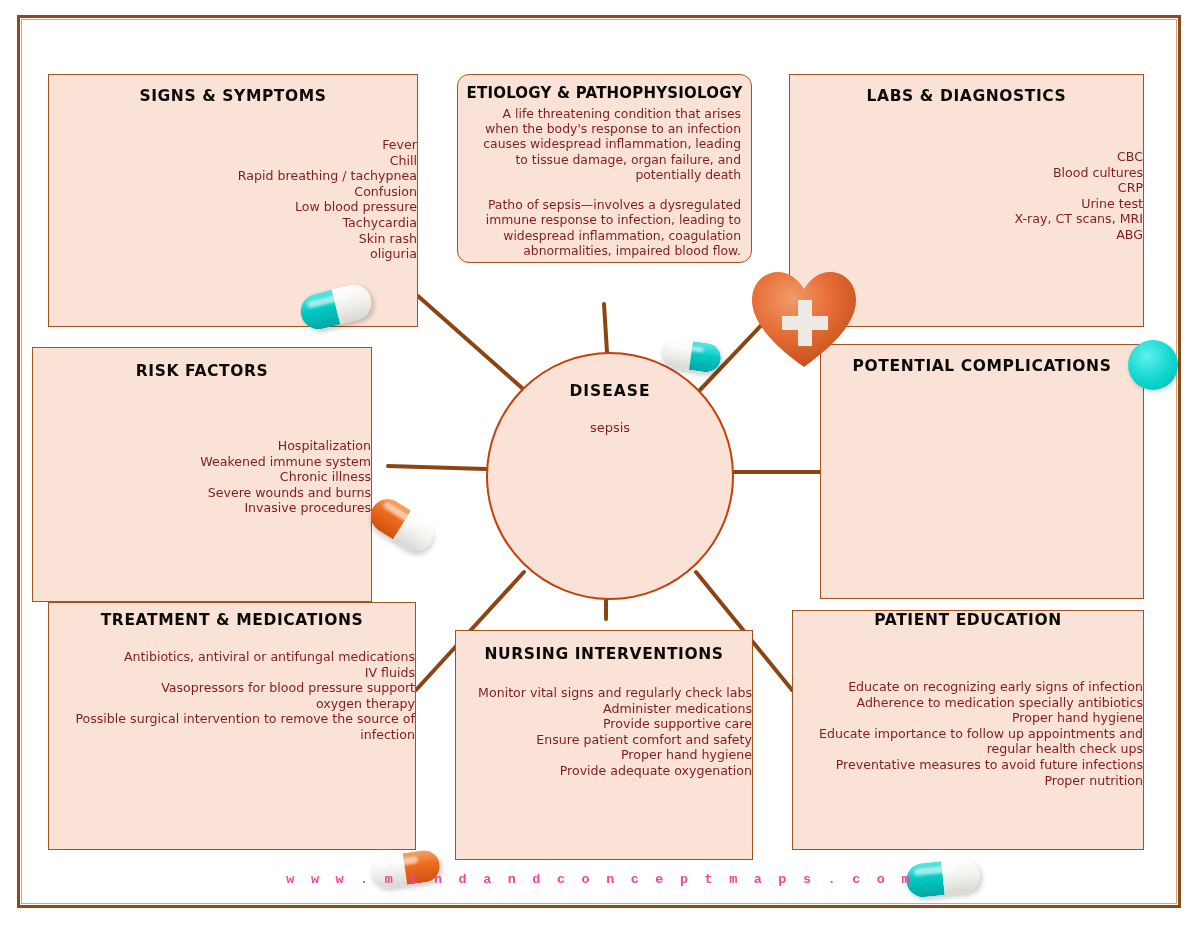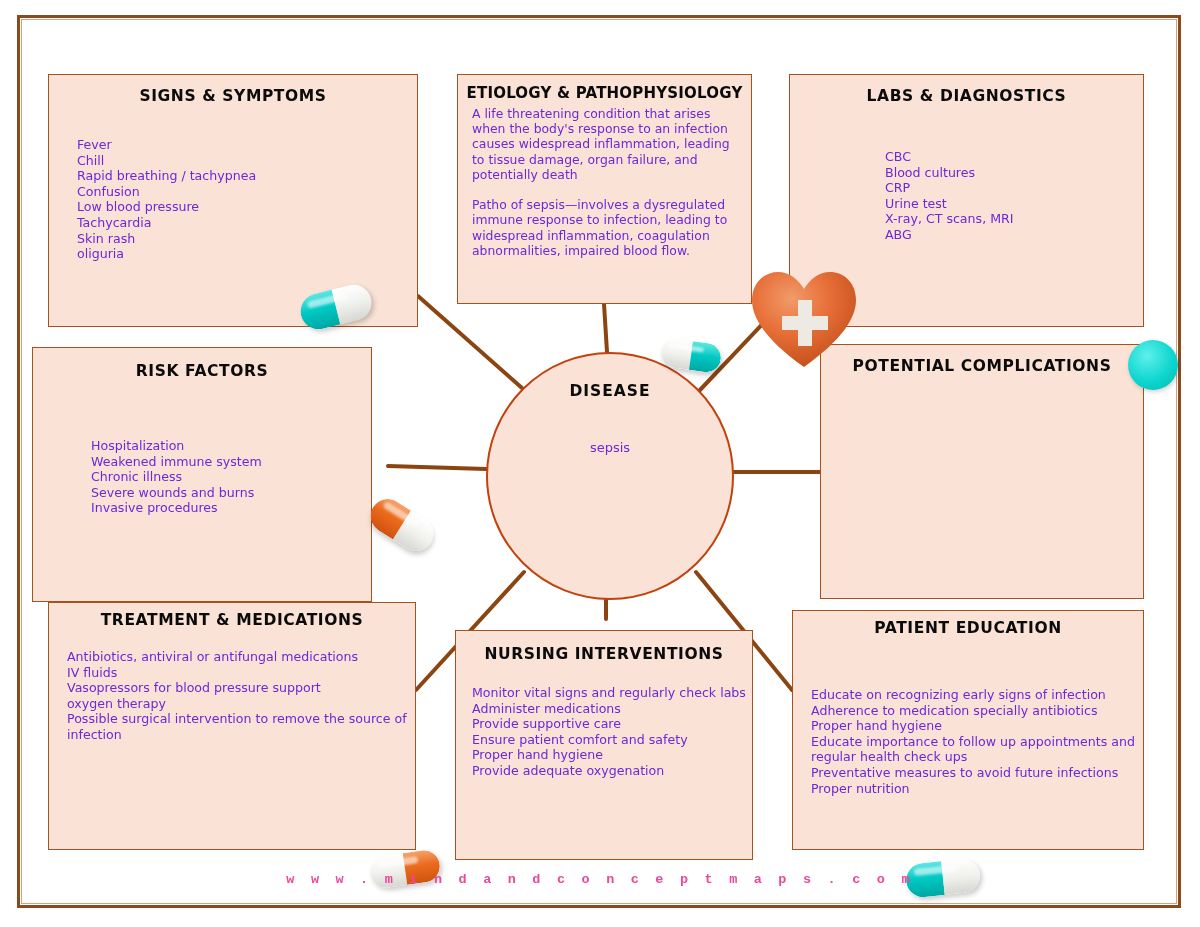--- a/index.html
+++ b/index.html
@@ -33,32 +33,33 @@
     box-sizing:border-box;
   }
   .node-title{
     text-align:center;
     font-weight:bold;
     color:#0b0b0b;
     letter-spacing:.6px;
     font-size:15.5px;
   }
   .node-body{
-    color:#6d28d9;
+    color:#7f1d1d;
     font-size:12.6px;
     line-height:15.6px;
     white-space:pre-line;
+    text-align:right;
   }
 
   
   #signs{left:48px;top:74px;width:370px;height:253px;}
   #signs .node-title{margin-top:12px;}
   #signs .node-body{margin:32px 0 0 28px;}
 
-  #etiology{left:457px;top:74px;width:295px;height:230px;}
+  #etiology{left:457px;top:74px;width:295px;height:189px;border-radius:12px;}
   #etiology .node-title{margin-top:9px;font-size:15px;letter-spacing:.2px;}
   #etiology .node-body{margin:4px 10px 0 14px;font-size:12.4px;line-height:15.2px;}
 
   #labs{left:789px;top:74px;width:355px;height:253px;}
   #labs .node-title{margin-top:12px;}
   #labs .node-body{margin:44px 0 0 95px;}
 
   #risk{left:32px;top:347px;width:340px;height:255px;}
   #risk .node-title{margin-top:14px;}
   #risk .node-body{margin:58px 0 0 58px;}
@@ -69,37 +70,37 @@
 
   #treatment{left:48px;top:602px;width:368px;height:248px;}
   #treatment .node-title{margin-top:8px;}
   #treatment .node-body{margin:20px 0 0 18px;}
 
   #nursing{left:455px;top:630px;width:298px;height:230px;}
   #nursing .node-title{margin-top:14px;}
   #nursing .node-body{margin:22px 0 0 16px;}
 
   #education{left:792px;top:610px;width:352px;height:240px;}
-  #education .node-title{margin-top:8px;}
+  #education .node-title{}
   #education .node-body{margin:50px 0 0 18px;}
 
   
   #center{
     position:absolute;left:486px;top:352px;width:248px;height:248px;
     border-radius:50%;
     background:#fae3d6;border:2px solid #c2410c;
     box-sizing:border-box;
   }
   #center .center-title{
     text-align:center;margin-top:28px;
     font-weight:bold;font-size:15.5px;letter-spacing:1px;color:#0b0b0b;
   }
   #center .center-value{
-    text-align:center;margin-top:40px;
-    font-size:13px;color:#6d28d9;
+    text-align:center;margin-top:20px;
+    font-size:13px;color:#7f1d1d;
   }
 
   
   .deco{position:absolute;pointer-events:none;}
 
   .capsule{
     position:absolute;border-radius:999px;overflow:hidden;
     box-shadow:2px 3px 5px rgba(0,0,0,.20);
   }
   .capsule .half{position:absolute;top:0;bottom:0;width:50%;}

